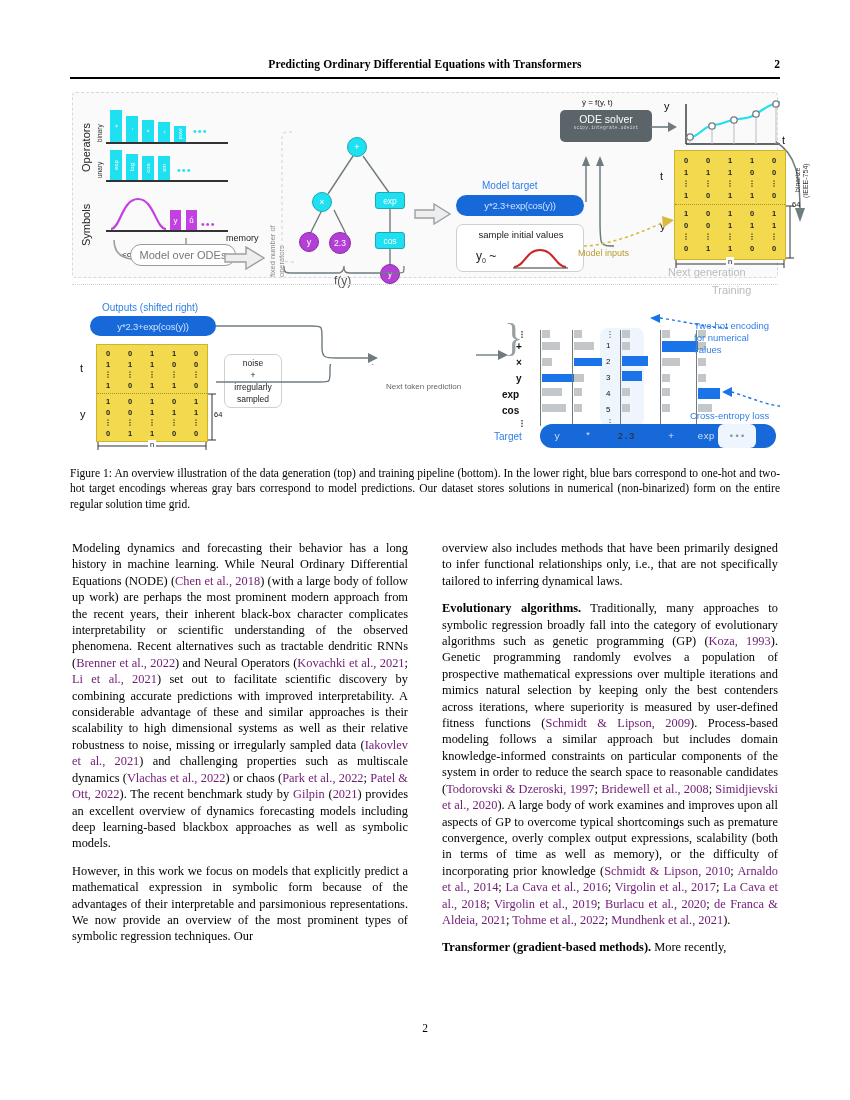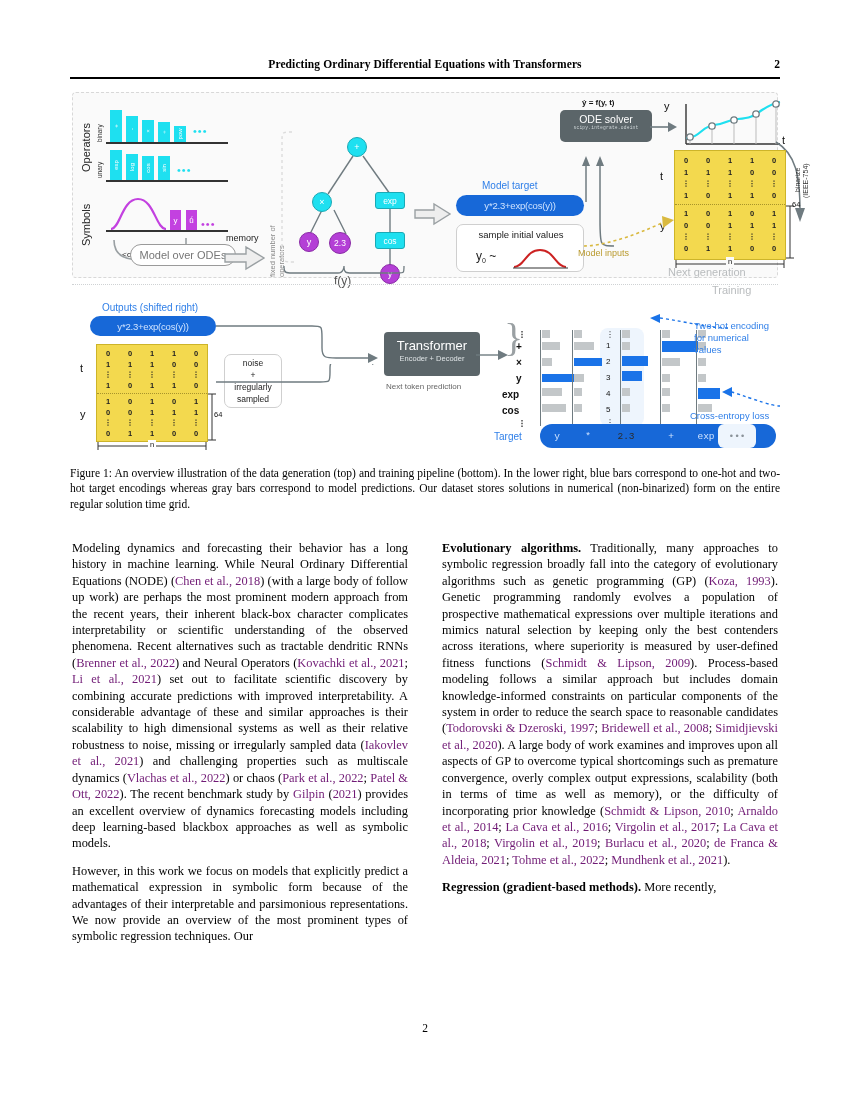--- a/index.html
+++ b/index.html
@@ -58,21 +58,21 @@
     font-family:Liberation Sans, sans-serif;font-size:9.5px;
     display:flex;align-items:center;justify-content:center;letter-spacing:-0.2px;}
   .mtlab{position:absolute;color:#2f7fe8;font-size:10px;font-family:"Liberation Sans",sans-serif;}
   .whitebox{position:absolute;background:#fff;border:1.2px solid #cfcfcf;border-radius:7px;}
   .wbtxt{position:absolute;font-size:9.5px;font-family:"Liberation Sans",sans-serif;color:#222;}
 
   
   .solver{position:absolute;background:#5b6569;border-radius:5px;color:#fff;text-align:center;}
   .solver .t1{font-size:10.5px;font-family:"Liberation Sans",sans-serif;margin-top:3px;}
   .solver .t2{font-size:4.6px;font-family:"Liberation Mono",monospace;color:#cfd6d8;letter-spacing:.2px;}
-  .eqlab{position:absolute;font-size:8px;font-family:"Liberation Sans",sans-serif;color:#111;font-weight:bold;}
+  .eqlab{position:absolute;font-size:8px;font-family:"Liberation Sans",sans-serif;color:#111;}
 
   
   .matrix{position:absolute;background:#f3d94e;border:1px solid #cdb429;}
   .mrow{position:absolute;width:100%;display:flex;justify-content:space-around;
     font-family:"Liberation Sans",sans-serif;font-size:7.5px;font-weight:bold;color:#222;}
   .mdiv{position:absolute;width:100%;height:1px;border-top:1px dotted #a8942a;}
   .mlab{position:absolute;font-size:11px;font-family:"Liberation Sans",sans-serif;color:#111;}
   .dimlab{position:absolute;font-size:7.5px;font-family:"Liberation Sans",sans-serif;color:#111;}
   .binlab{position:absolute;font-size:7px;font-family:"Liberation Sans",sans-serif;color:#333;}
   .modelin{position:absolute;font-size:9px;font-family:"Liberation Sans",sans-serif;color:#b99a2e;}
@@ -458,24 +458,20 @@
       <path d="M66,62 L66,62" stroke="#6f7b80" stroke-width="1.4" fill="none"></path>
       <path d="M66,62 L66,62" stroke="#6f7b80" stroke-width="1.4" fill="none"></path>
       <path d="M66,62 L66,62" stroke="#6f7b80" stroke-width="1.4" fill="none"></path>
       <path d="M66,62 L66,62" stroke="#6f7b80" stroke-width="1.4" fill="none"></path>
     </svg>
     <svg style="position:absolute;left:210px;top:272px;width:104px;height:48px;">
       <path d="M0,18 L38,18 C48,18 48,18 48,8 L48,4 C48,-4 52,-4 60,-4 L90,-4" stroke="#6f7b80" stroke-width="1.4" fill="none"></path>
       <polygon points="90,-9 100,-4 90,1" fill="#6f7b80"></polygon>
     </svg>
 
-    <div class="tf" style="left:312px;top:240px;width:96px;height:44px;">
-      <div class="a">Transformer</div>
-      <div class="b">Encoder + Decoder</div>
-    </div>
     <div class="ntp" style="left:314px;top:290px;">Next token prediction</div>
 
     <svg style="position:absolute;left:404px;top:256px;width:34px;height:14px;">
       <line x1="0" y1="7" x2="22" y2="7" stroke="#6f7b80" stroke-width="1.4"></line>
       <polygon points="22,2 32,7 22,12" fill="#6f7b80"></polygon>
     </svg>
 
     <div class="highlight" style="left:528px;top:236px;width:44px;height:98px;"></div>
     <div class="brace" style="left:432px;top:222px;">}</div>
 
@@ -559,18 +555,19 @@
   </div>
 
   <div class="caption">Figure 1: An overview illustration of the data generation (top) and training pipeline (bottom). In the lower right, blue bars correspond to one-hot and two-hot target encodings whereas gray bars correspond to model predictions. Our dataset stores solutions in numerical (non-binarized) form on the entire regular solution time grid.</div>
 
   <div class="col col-l">
     <p class="para"><span>Modeling dynamics and forecasting their behavior has a long history in machine learning. While Neural Ordinary Differential Equations (NODE) (</span><a class="cite">Chen et al., 2018</a><span>) (with a large body of follow up work) are perhaps the most prominent modern approach from the recent years, their inherent black-box character complicates interpretability or scientific understanding of the observed phenomena. Recent alternatives such as tractable dendritic RNNs (</span><a class="cite">Brenner et al., 2022</a><span>) and Neural Operators (</span><a class="cite">Kovachki et al., 2021</a><span>; </span><a class="cite">Li et al., 2021</a><span>) set out to facilitate scientific discovery by combining accurate predictions with improved interpretability. A considerable advantage of these and similar approaches is their scalability to high dimensional systems as well as their relative robustness to noise, missing or irregularly sampled data (</span><a class="cite">Iakovlev et al., 2021</a><span>) and challenging properties such as multiscale dynamics (</span><a class="cite">Vlachas et al., 2022</a><span>) or chaos (</span><a class="cite">Park et al., 2022</a><span>; </span><a class="cite">Patel &amp; Ott, 2022</a><span>). The recent benchmark study by </span><a class="cite">Gilpin</a><span> (</span><a class="cite">2021</a><span>) provides an excellent overview of dynamics forecasting models including deep learning-based blackbox approaches as well as symbolic models.</span></p>
     <p class="para">However, in this work we focus on models that explicitly predict a mathematical expression in symbolic form because of the advantages of their interpretable and parsimonious representations. We now provide an overview of the most prominent types of symbolic regression techniques. Our</p>
   </div>
 
   <div class="col col-r">
+    <p class="para">overview also includes methods that have been primarily designed to infer functional relationships only, i.e., that are not specifically tailored to inferring dynamical laws.</p>
     <p class="para"><span class="runhead">Evolutionary algorithms.</span><span> Traditionally, many approaches to symbolic regression broadly fall into the category of evolutionary algorithms such as genetic programming (GP) (</span><a class="cite">Koza, 1993</a><span>). Genetic programming randomly evolves a population of prospective mathematical expressions over multiple iterations and mimics natural selection by keeping only the best contenders across iterations, where superiority is measured by user-defined fitness functions (</span><a class="cite">Schmidt &amp; Lipson, 2009</a><span>). Process-based modeling follows a similar approach but includes domain knowledge-informed constraints on particular components of the system in order to reduce the search space to reasonable candidates (</span><a class="cite">Todorovski &amp; Dzeroski, 1997</a><span>; </span><a class="cite">Bridewell et al., 2008</a><span>; </span><a class="cite">Simidjievski et al., 2020</a><span>). A large body of work examines and improves upon all aspects of GP to overcome typical shortcomings such as premature convergence, overly complex output expressions, scalability (both in terms of time as well as memory), or the difficulty of incorporating prior knowledge (</span><a class="cite">Schmidt &amp; Lipson, 2010</a><span>; </span><a class="cite">Arnaldo et al., 2014</a><span>; </span><a class="cite">La Cava et al., 2016</a><span>; </span><a class="cite">Virgolin et al., 2017</a><span>; </span><a class="cite">La Cava et al., 2018</a><span>; </span><a class="cite">Virgolin et al., 2019</a><span>; </span><a class="cite">Burlacu et al., 2020</a><span>; </span><a class="cite">de Franca &amp; Aldeia, 2021</a><span>; </span><a class="cite">Tohme et al., 2022</a><span>; </span><a class="cite">Mundhenk et al., 2021</a><span>).</span></p>
-    <p class="para"><span class="runhead">Regression (gradient-based methods).</span><span> More recently,</span></p>
+    <p class="para"><span class="runhead">Transformer (gradient-based methods).</span><span> More recently,</span></p>
   </div>
 
   <div class="pageno">2</div>
 </div>
 
 </body></html>

